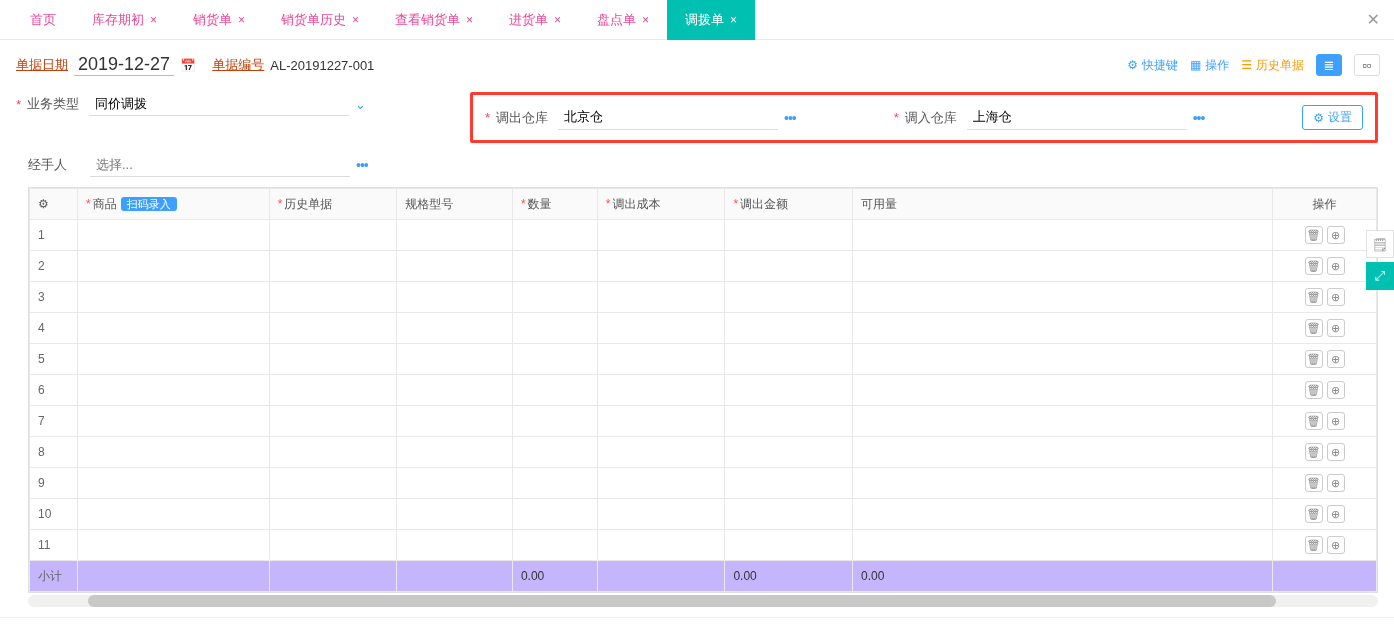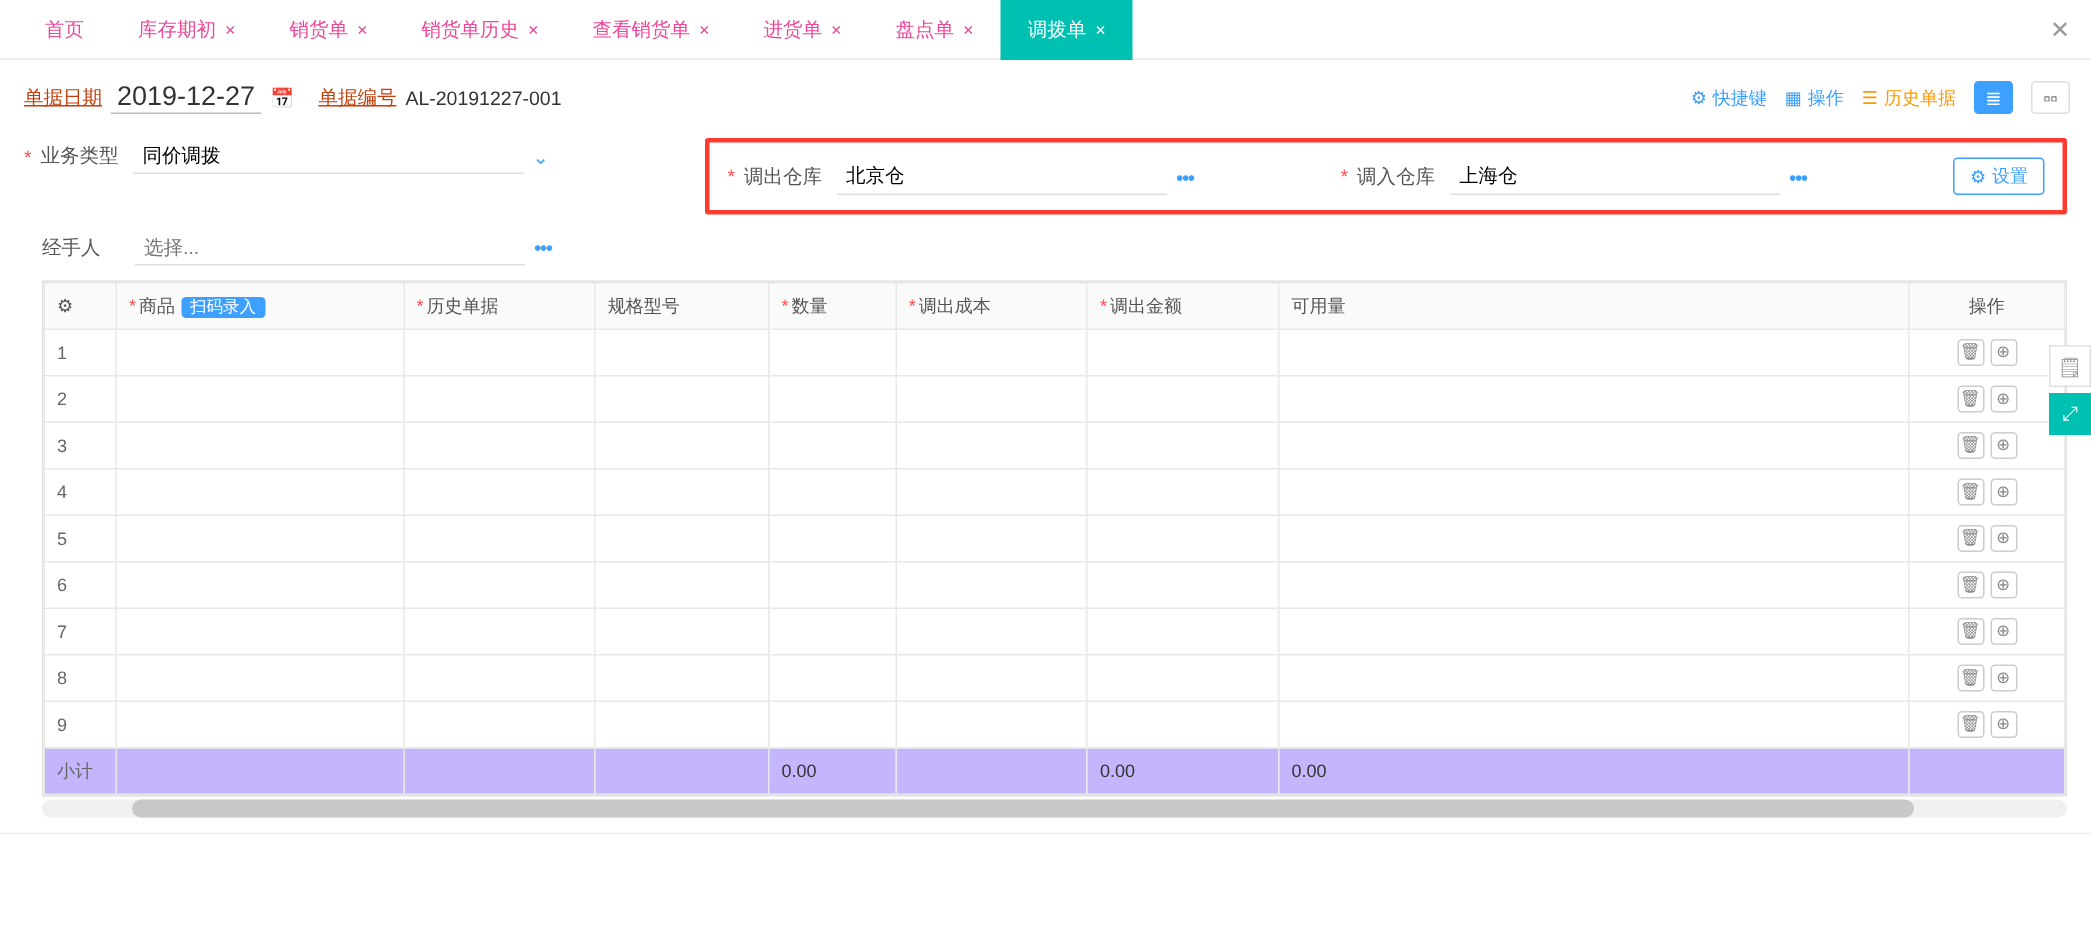--- a/index.html
+++ b/index.html
@@ -256,20 +256,42 @@
             <td class="col-num">9</td>
             <td></td>
             <td></td>
             <td></td>
             <td></td>
             <td></td>
             <td></td>
             <td></td>
             <td class="col-op"><span class="op-icon">🗑</span><span class="op-icon">⊕</span></td>
           </tr>
+          <tr>
+            <td class="col-num">10</td>
+            <td></td>
+            <td></td>
+            <td></td>
+            <td></td>
+            <td></td>
+            <td></td>
+            <td></td>
+            <td class="col-op"><span class="op-icon">🗑</span><span class="op-icon">⊕</span></td>
+          </tr>
+          <tr>
+            <td class="col-num">11</td>
+            <td></td>
+            <td></td>
+            <td></td>
+            <td></td>
+            <td></td>
+            <td></td>
+            <td></td>
+            <td class="col-op"><span class="op-icon">🗑</span><span class="op-icon">⊕</span></td>
+          </tr>
           <tr class="subtotal-row">
             <td class="col-num">小计</td>
             <td></td>
             <td></td>
             <td></td>
             <td>0.00</td>
             <td></td>
             <td>0.00</td>
             <td>0.00</td>
             <td class="col-op"></td>

